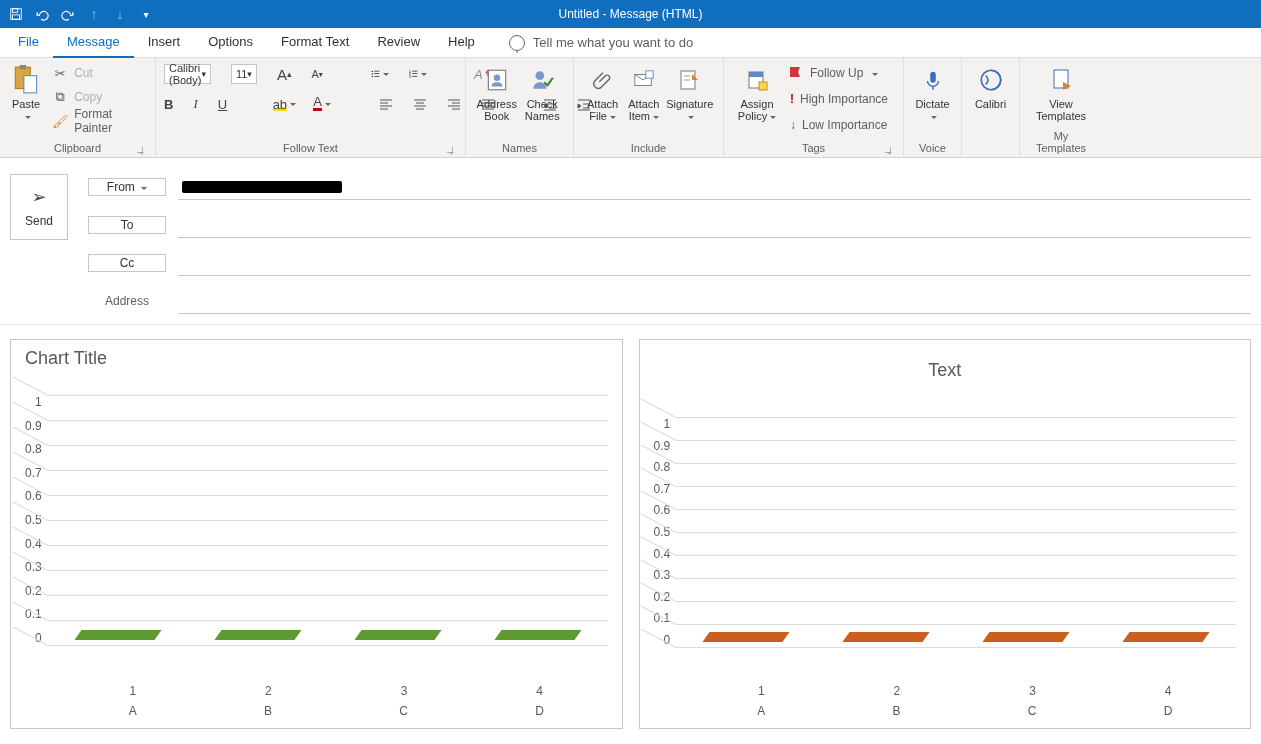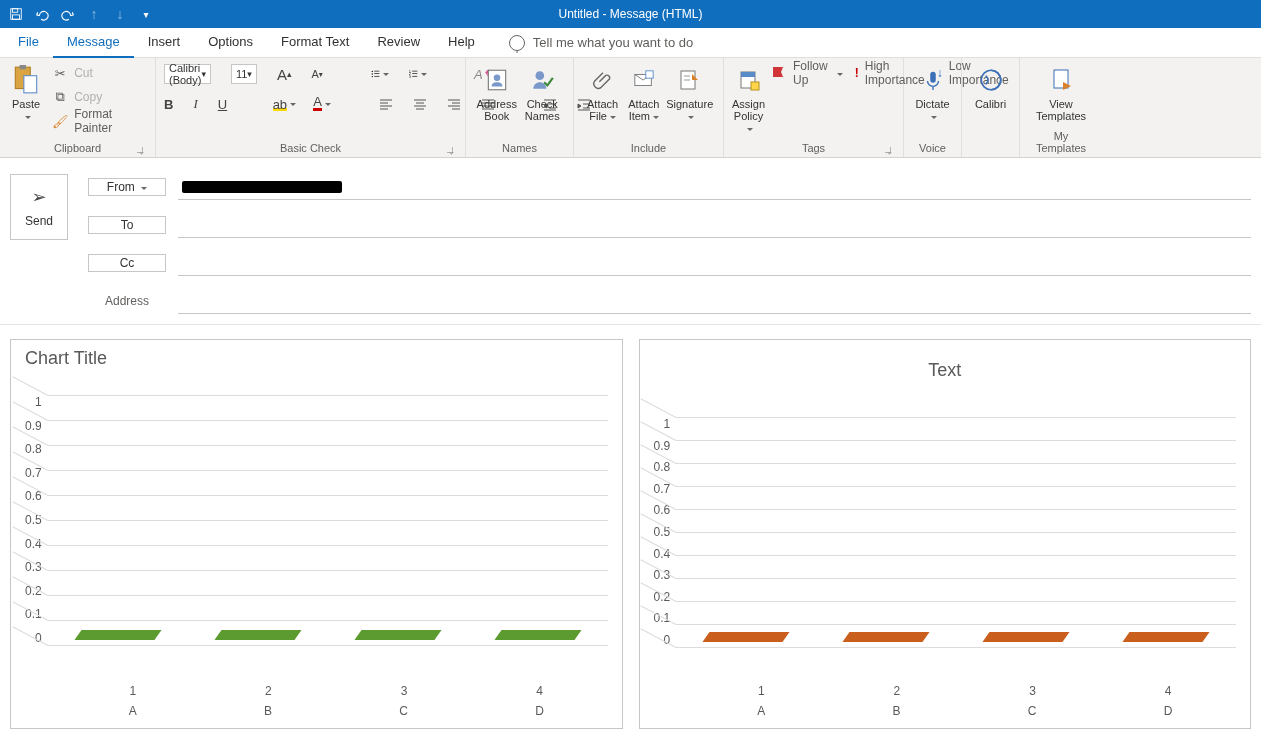--- a/index.html
+++ b/index.html
@@ -143,21 +143,21 @@
   .ico{width:18px;height:18px;display:flex;align-items:center;justify-content:center;font-size:13px;color:#444;}
   .ico svg{width:14px;height:14px;}
   .sep{width:1px;height:18px;background:#d9d7d5;margin:0 4px;}
   .highlight-box{width:14px;height:14px;border-bottom:3px solid #ffd800;}
   .font-color-box{width:14px;height:14px;border-bottom:3px solid #c00;}
   
   
   .flag::before{content:"";display:inline-block;width:10px;height:10px;background:#d13438;clip-path:polygon(0 0,100% 0,80% 50%,100% 100%,0 100%);margin-right:4px;}
   .hi-imp{color:#c00;}
   .lo-imp{color:#2464b4;}
-  .tagcol{display:flex;flex-direction:row;gap:4px;}
+  .tagcol{display:flex;flex-direction:column;gap:4px;}
 
   
   .mail-area {
     padding: 16px 10px 10px 10px;
     display:flex; gap:20px;
     border-bottom:1px solid #e5e5e5;
   }
   .send-box {
     width:58px;height:66px;border:1px solid #c7c6c4;background:#fff;
     display:flex;flex-direction:column;align-items:center;justify-content:center;gap:6px;
@@ -381,21 +381,21 @@
               <line x1="1" y1="3" x2="13" y2="3"></line>
               <polygon points="1,7 4,9 1,11"></polygon>
               <line x1="6" y1="7" x2="13" y2="7"></line>
               <line x1="6" y1="11" x2="13" y2="11"></line>
               <line x1="1" y1="13" x2="13" y2="13"></line>
             </svg>
           </div>
       </div>
     </div>
     <div class="group-label">
-      <span>Basic Check</span>
+      <span>Follow Text</span>
       <span class="group-arrow"></span>
     </div>
   </div>
 
   <div class="group" style="width:108px">
     <div class="row">
       <div class="btn-large">
         <div class="big-icon">
             <svg viewBox="0 0 24 24" width="26" height="26">
               <rect x="4" y="3" width="16" height="18" fill="#fff" stroke="#777"></rect>

